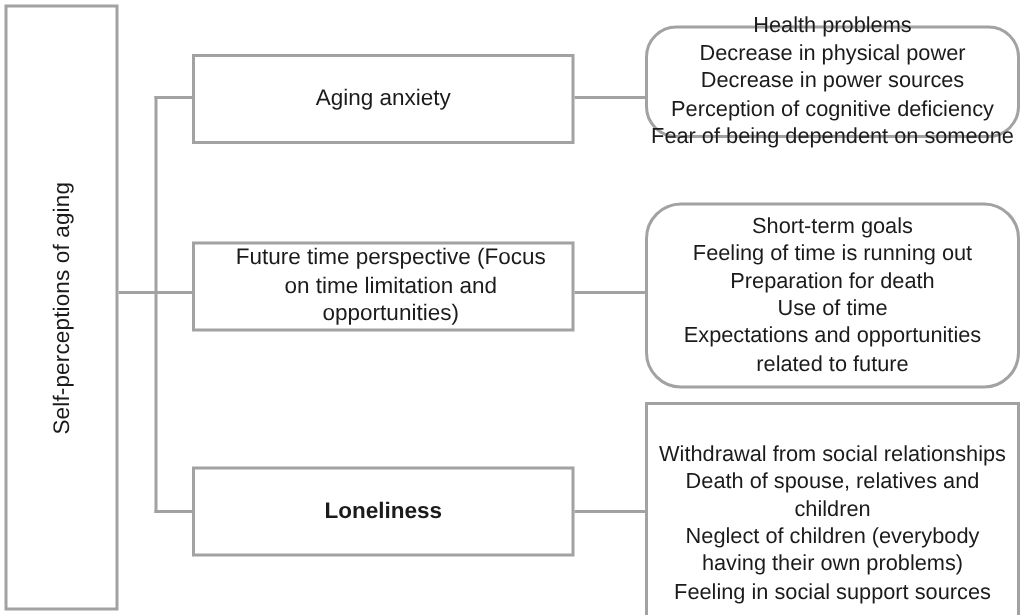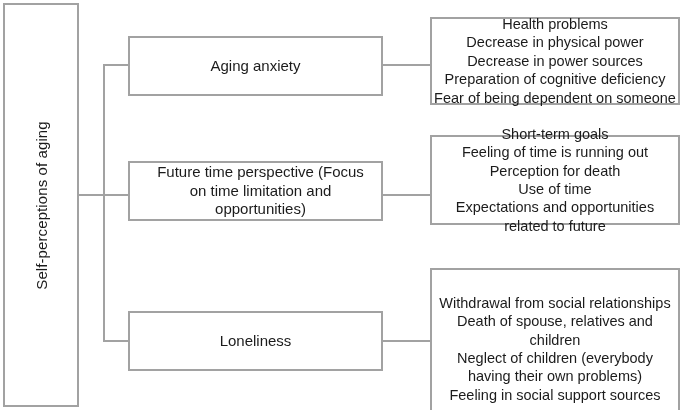--- a/index.html
+++ b/index.html
@@ -42,40 +42,40 @@
   }
   
   .cat-box {
     left: 128px;
     width: 255px;
     height: 60px;
     font-size: 15px;
   }
   #cat-box-0 { top: 36px; }
   #cat-box-1 { top: 161px; }
-  #cat-box-2 { top: 311px; }
+  #cat-box-2 { top: 311px; font-weight: bold; }
   .cat-label {
     padding: 0 10px;
     text-align: center;
     line-height: 1.25;
   }
   .cat-label.left-aligned {
     text-align: center;
     width: 100%;
     padding-left: 20px;
     padding-right: 10px;
   }
   
   .detail-box {
     left: 430px;
     width: 250px;
     font-size: 14.5px;
   }
-  #detail-box-0 { top: 17px;  height: 88px; }
-  #detail-box-1 { top: 135px; height: 90px; }
+  #detail-box-0 { top: 17px;  height: 75px; border-radius: 21px; }
+  #detail-box-1 { top: 135px; height: 124px; border-radius: 24px; }
   #detail-box-2 { top: 268px; height: 162px; }
   .detail-list {
     width: 100%;
     text-align: center;
     line-height: 1.27;
     padding: 0 2px;
     box-sizing: border-box;
   }
   .detail-list .li {
     display: block;
@@ -125,29 +125,29 @@
   </div>
   <div class="box cat-box" id="cat-box-2">
     <span class="cat-label">Loneliness</span>
   </div>
 
   <div class="box detail-box" id="detail-box-0">
     <div class="detail-list">
         <span class="li">Health problems</span>
         <span class="li">Decrease in physical power</span>
         <span class="li">Decrease in power sources</span>
-        <span class="li">Preparation of cognitive deficiency</span>
+        <span class="li">Perception of cognitive deficiency</span>
         <span class="li">Fear of being dependent on someone</span>
       </div>
   </div>
   <div class="box detail-box" id="detail-box-1">
     <div class="detail-list">
         <span class="li">Short-term goals</span>
         <span class="li">Feeling of time is running out</span>
-        <span class="li">Perception for death</span>
+        <span class="li">Preparation for death</span>
         <span class="li">Use of time</span>
         <span class="li">Expectations and opportunities related to future</span>
       </div>
   </div>
   <div class="box detail-box" id="detail-box-2">
     <div class="detail-list">
         <span class="li">Withdrawal from social relationships</span>
         <span class="li">Death of spouse, relatives and children</span>
         <span class="li">Neglect of children (everybody having their own problems)</span>
         <span class="li">Feeling in social support sources</span>

